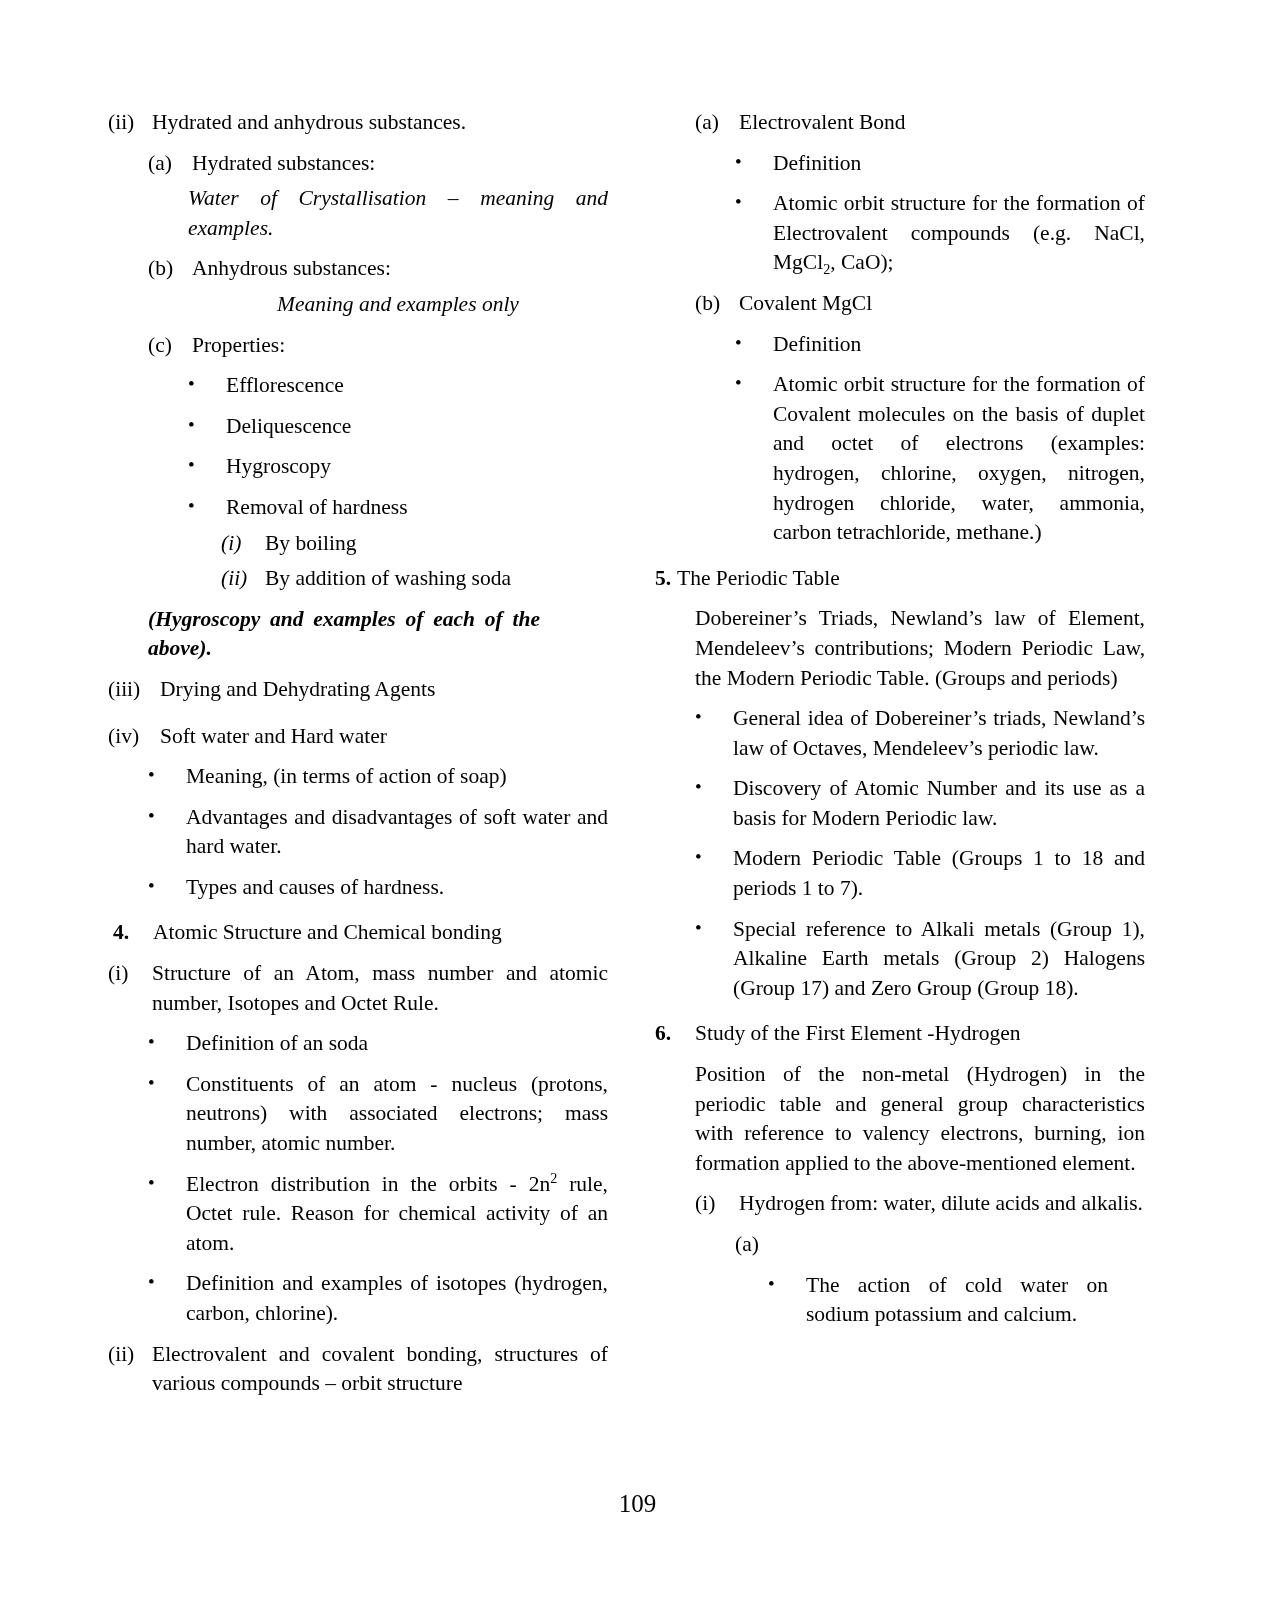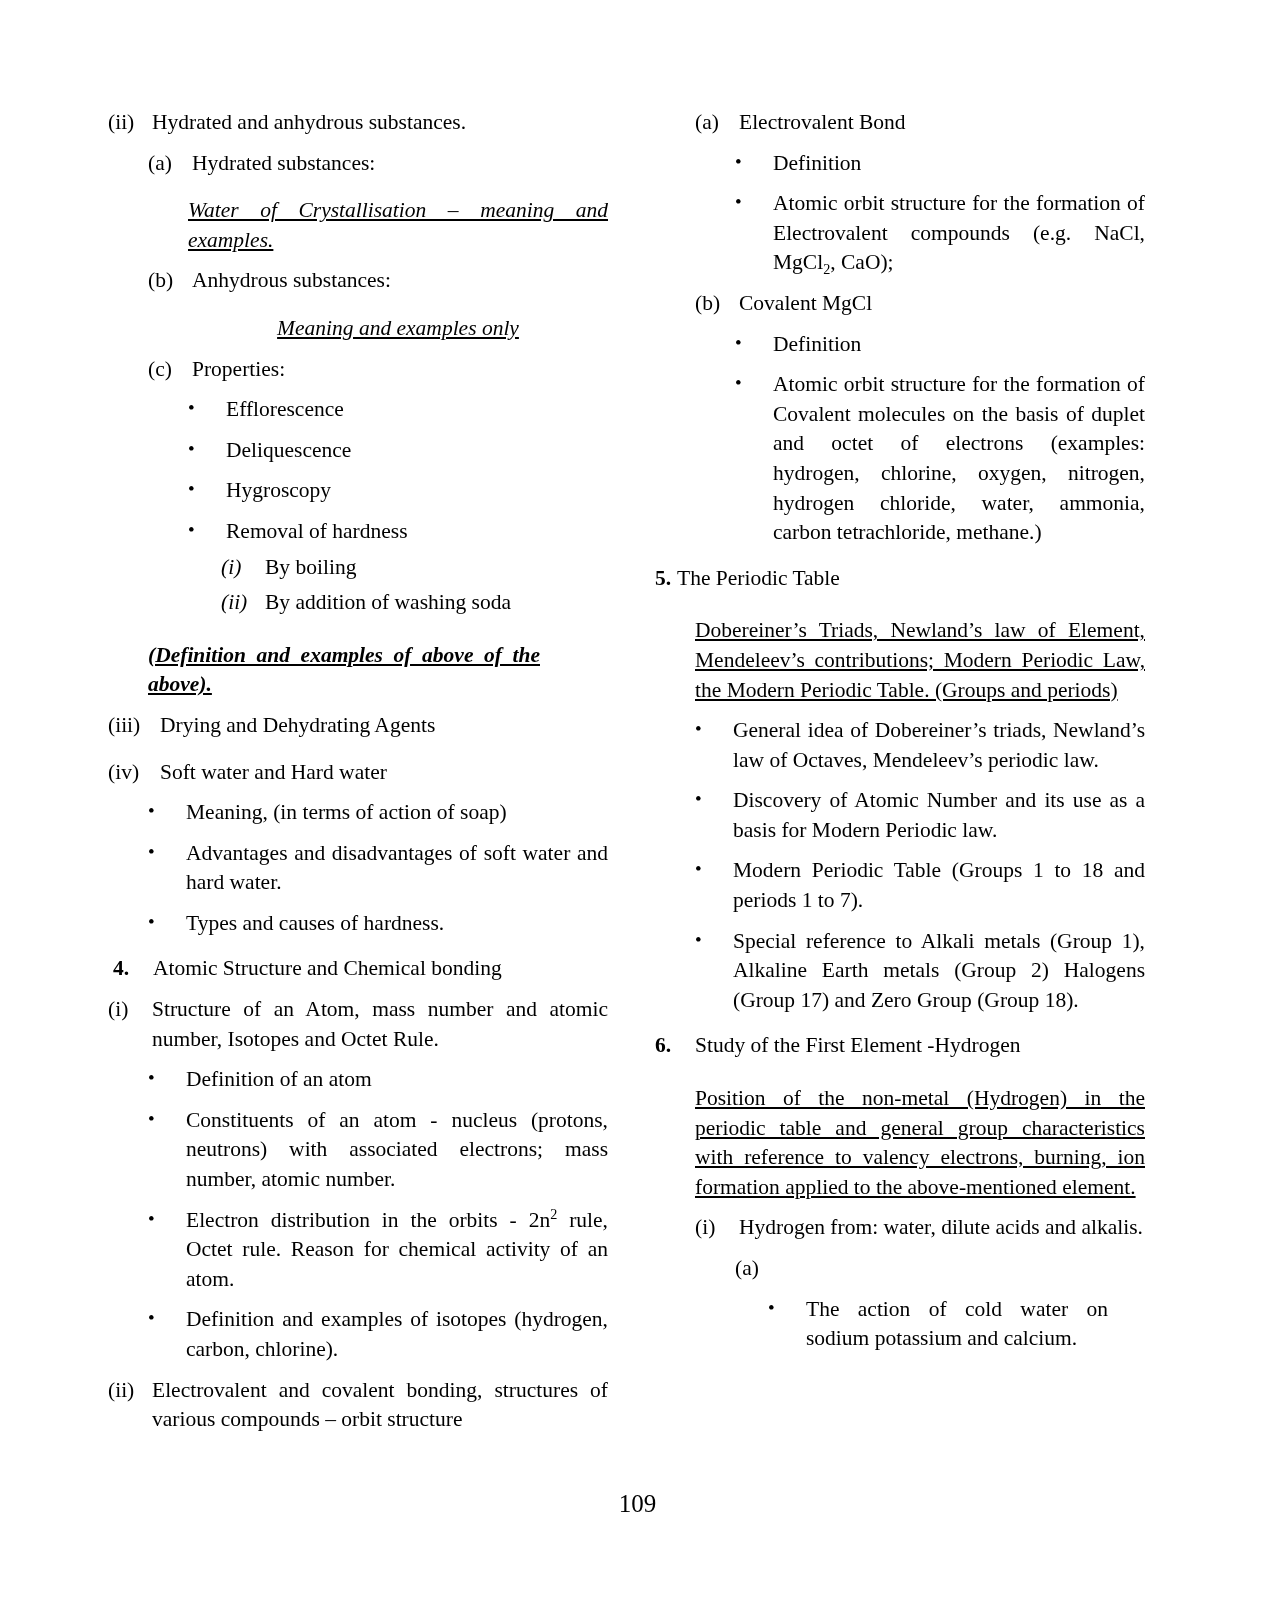--- a/index.html
+++ b/index.html
@@ -30,22 +30,21 @@
   .col-left  { left: 108px;  width: 500px; }
   .col-right { left: 655px;  width: 490px; }
 
   
   .blk {
     position: relative;
     font-size: 21.5px;
     line-height: 29.6px;
     text-align: justify;
     text-justify: inter-word;
-    margin: 12px 0 0 0;
-    text-decoration: underline;
+    margin: 0 0 0 0;
   }
   .blk.italic { font-style: italic; }
   .blk.bolditalic { font-weight: bold; font-style: italic; }
   .blk.noj { text-align: center; }
 
   
   .row {
     position: relative;
     display: flex;
     align-items: flex-start;
@@ -160,21 +159,21 @@
       <span class="body noj italic">By boiling</span>
     </div>
     <div class="sp-xs"></div>
     <div class="row i3">
       <span class="mark m-rom" style="font-style:italic">(ii)</span>
       <span class="body italic">By addition of washing soda</span>
     </div>
 
     <div class="sp-s"></div>
 
-    <div class="blk bolditalic i1" style="width:392px">(Definition and examples of above of the above).</div>
+    <div class="blk bolditalic i1" style="width:392px">(Hygroscopy and examples of each of the above).</div>
 
     <div class="sp-s"></div>
 
     <div class="row i0">
       <span class="mark m-rom" style="width:52px">(iii)</span>
       <span class="body noj">Drying and Dehydrating Agents</span>
     </div>
     <div class="sp-xs"></div>
 
     <div class="sp-s"></div>
@@ -212,21 +211,21 @@
 
     <div class="row i0" style="width:500px">
       <span class="mark m-rom">(i)</span>
       <span class="body">Structure of an Atom, mass number and atomic number, Isotopes and Octet Rule.</span>
     </div>
 
     <div class="sp-s"></div>
 
     <div class="row i1" style="width:460px">
       <span class="mark m-bul"><span class="bullet-glyph">•</span></span>
-      <span class="body noj italic">Definition of an atom</span>
+      <span class="body noj italic">Definition of an soda</span>
     </div>
 
     <div class="sp-s"></div>
 
     <div class="row i1" style="width:460px">
       <span class="mark m-bul"><span class="bullet-glyph">•</span></span>
       <span class="body italic">Constituents of an atom - nucleus (protons, neutrons) with associated electrons; mass number, atomic number.</span>
     </div>
 
     <div class="sp-s"></div>

